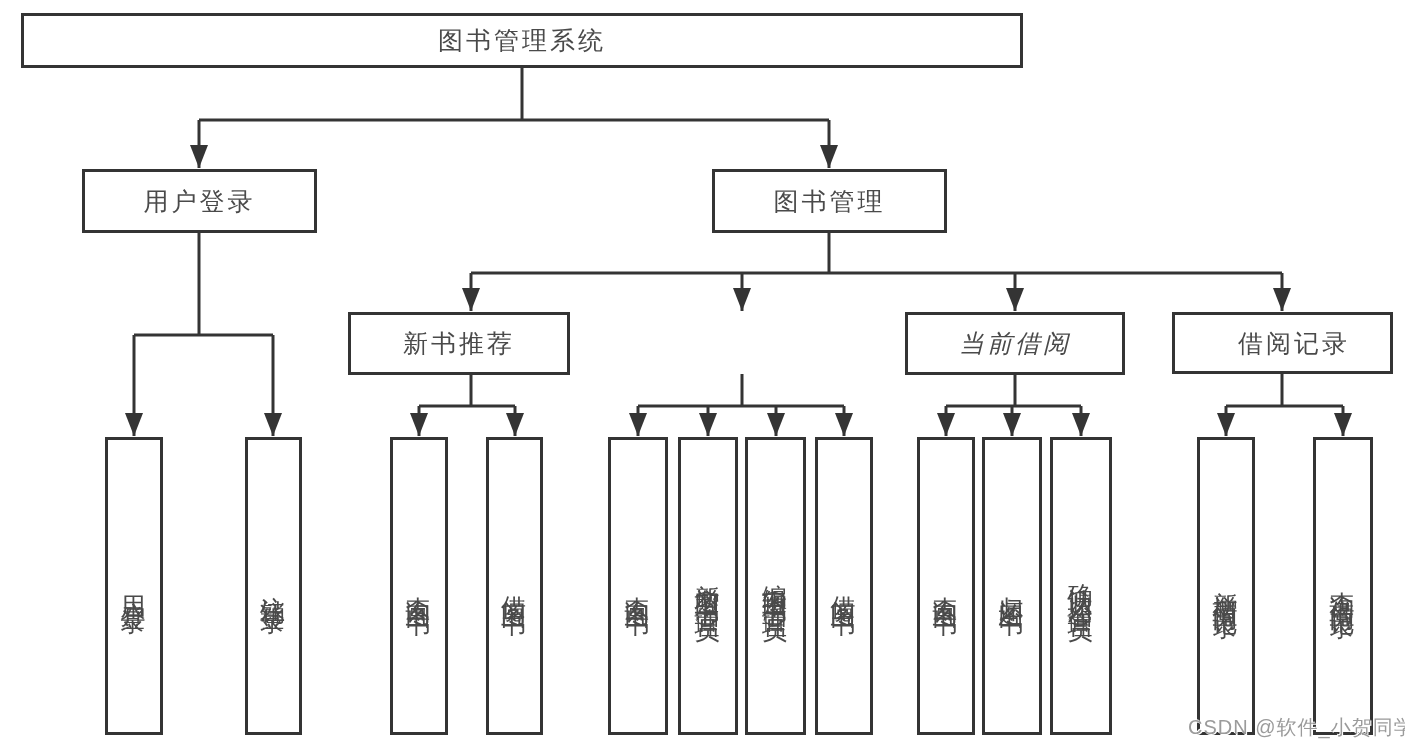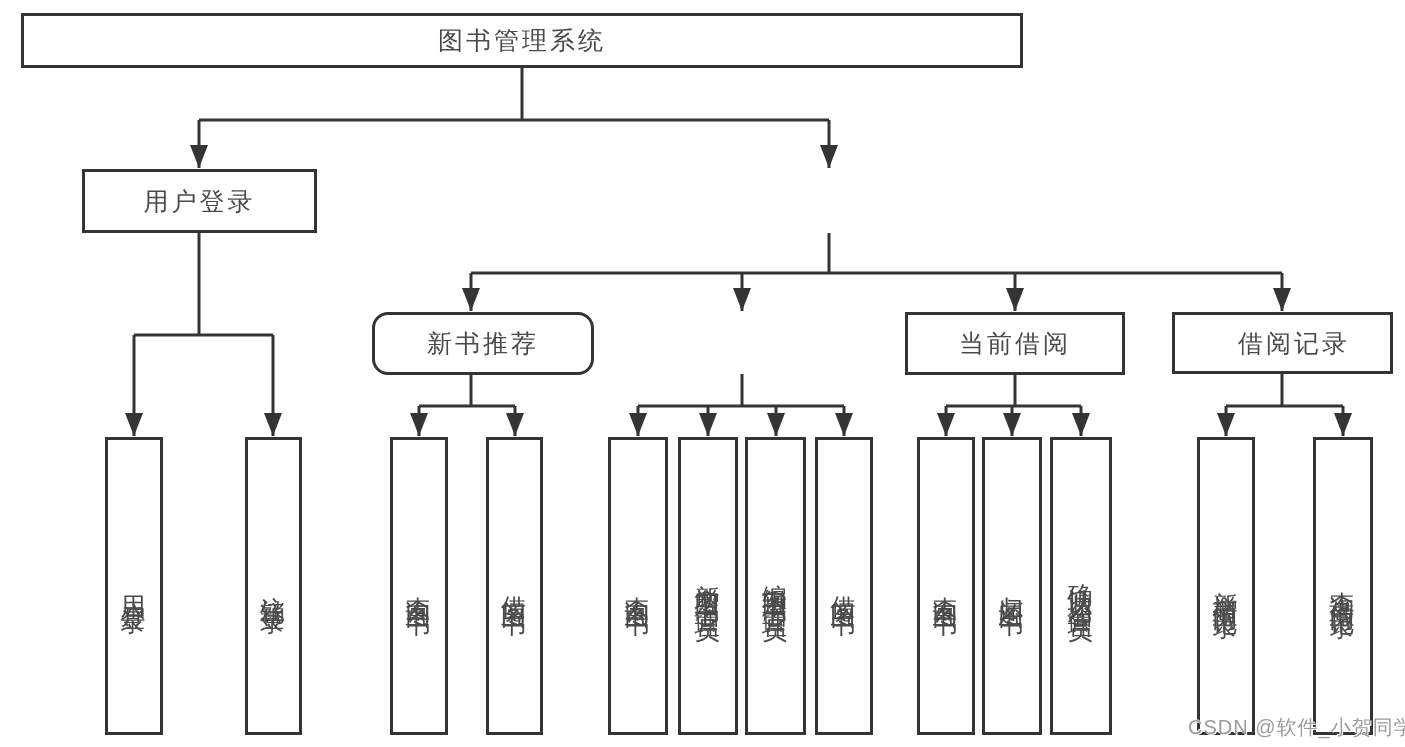--- a/index.html
+++ b/index.html
@@ -60,23 +60,24 @@
 
       <path d="M1282,374 L1282,406 M1226,406 L1343,406"></path>
       <line x1="1226" y1="406" x2="1226" y2="436" marker-end="url(#ah)"></line>
       <line x1="1343" y1="406" x2="1343" y2="436" marker-end="url(#ah)"></line>
     </g>
   </svg>
 
   <div class="node node-h" style="left:21px;top:13px;width:1002px;height:55px;">图书管理系统</div>
 
   <div class="node node-h" style="left:82px;top:169px;width:235px;height:64px;">用户登录</div>
+  <div class="node node-h" style="left:712px;top:169px;width:235px;height:64px;">图书管理</div>
 
-  <div class="node node-h" style="left:372px;top:312px;width:222px;height:63px;border-radius:16px;">新书推荐</div>
-  <div class="node node-h" style="left:905px;top:312px;width:220px;height:63px;">当前借阅</div>
+  <div class="node node-h" style="left:348px;top:312px;width:222px;height:63px;">新书推荐</div>
+  <div class="node node-h" style="left:905px;top:312px;width:220px;height:63px;font-style:italic;">当前借阅</div>
   <div class="node node-h" style="left:1172px;top:312px;width:221px;height:62px;padding-left:23px;">借阅记录</div>
 
   <div class="node node-v" style="left:105px;width:58px;">用户登录</div>
   <div class="node node-v" style="left:245px;width:57px;">注销登录</div>
 
   <div class="node node-v" style="left:390px;width:58px;">查询图书</div>
   <div class="node node-v" style="left:486px;width:57px;">借阅图书</div>
 
   <div class="node node-v" style="left:608px;width:60px;">查询图书</div>
   <div class="node node-v" style="left:678px;width:60px;">新增图书（管理员）</div>

